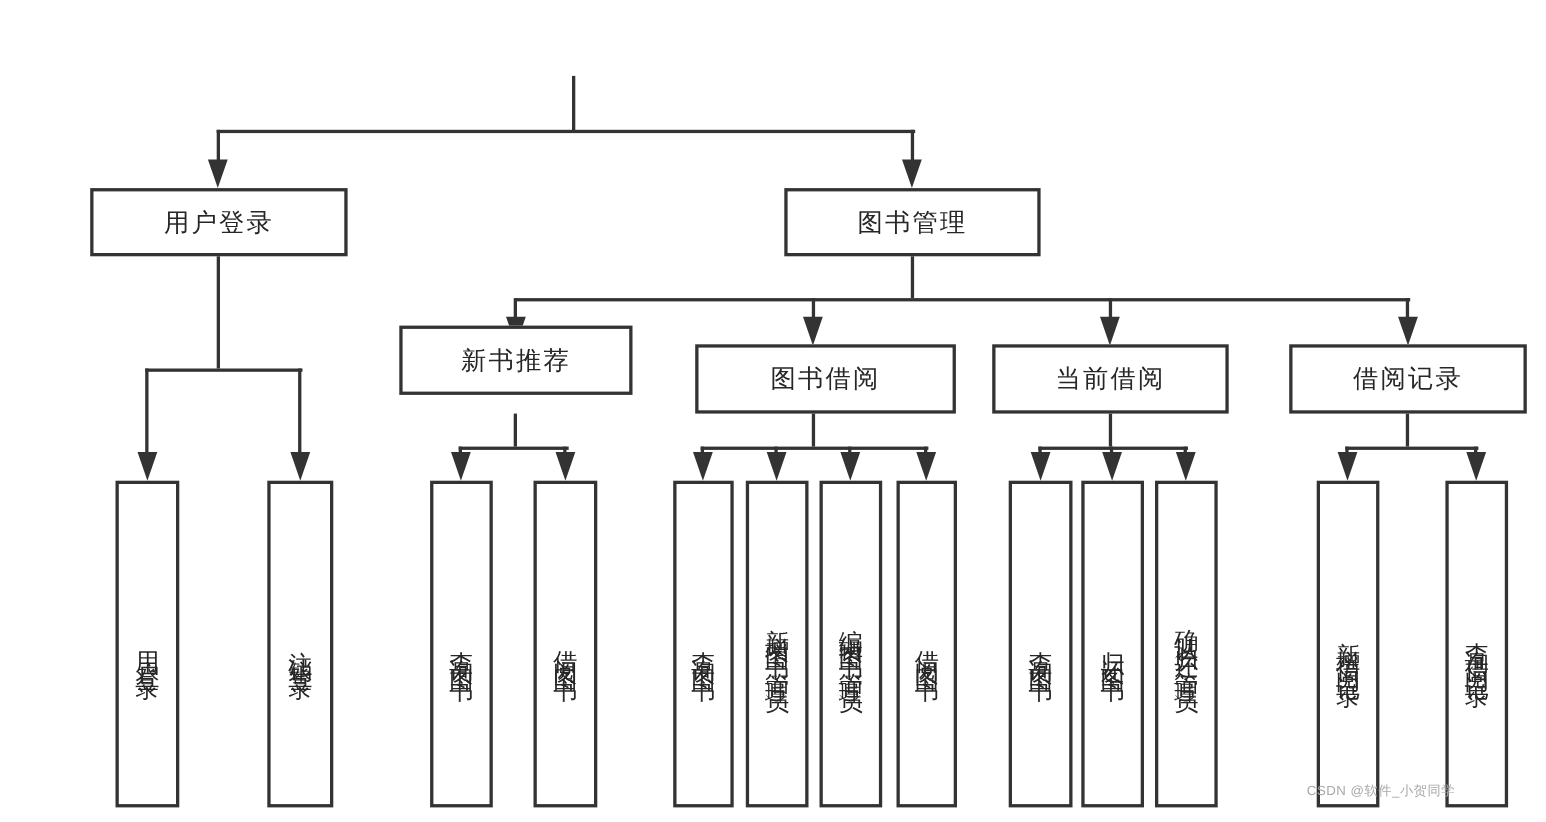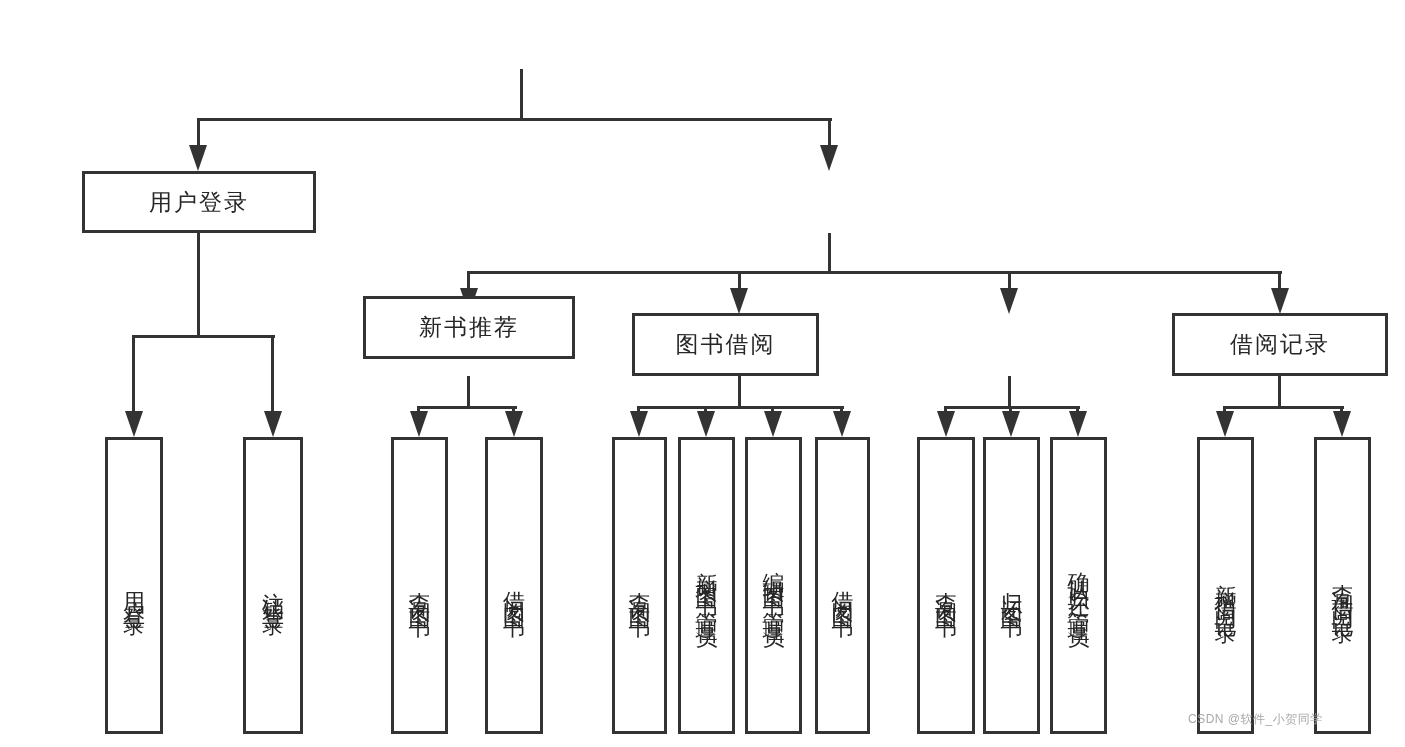--- a/index.html
+++ b/index.html
@@ -61,41 +61,43 @@
 
 
   <div class="vl" style="left:520px;top:69px;height:50px"></div>
   <div class="hl" style="left:197px;top:118px;width:635px"></div>
   <div class="vl" style="left:197px;top:118px;height:30px"></div>
   <div class="tri" style="left:189px;top:145px"></div>
   <div class="vl" style="left:828px;top:118px;height:30px"></div>
   <div class="tri" style="left:820px;top:145px"></div>
 
   <div class="box" style="left:82px;top:171px;width:234px;height:62px">用户登录</div>
+  <div class="box" style="left:713px;top:171px;width:233px;height:62px">图书管理</div>
 
   <div class="vl" style="left:197px;top:233px;height:102px"></div>
   <div class="hl" style="left:132px;top:335px;width:143px"></div>
   <div class="vl" style="left:132px;top:335px;height:78px"></div>
   <div class="tri" style="left:125px;top:411px"></div>
   <div class="vl" style="left:271px;top:335px;height:78px"></div>
   <div class="tri" style="left:264px;top:411px"></div>
 
   <div class="vl" style="left:828px;top:233px;height:38px"></div>
   <div class="hl" style="left:468px;top:271px;width:814px"></div>
   <div class="vl" style="left:467px;top:271px;height:20px"></div>
   <div class="tri" style="left:460px;top:288px"></div>
   <div class="vl" style="left:738px;top:271px;height:20px"></div>
   <div class="tri" style="left:730px;top:288px"></div>
   <div class="vl" style="left:1008px;top:271px;height:20px"></div>
   <div class="tri" style="left:1000px;top:288px"></div>
   <div class="vl" style="left:1278px;top:271px;height:20px"></div>
   <div class="tri" style="left:1271px;top:288px"></div>
 
   <div class="box" style="left:363px;top:296px;width:212px;height:63px">新书推荐</div>
-  <div class="box" style="left:632px;top:313px;width:187px;height:63px">图书借阅</div>
+  <div class="box" style="left:632px;top:313px;width:237px;height:63px">图书借阅</div>
+  <div class="box" style="left:902px;top:313px;width:215px;height:63px">当前借阅</div>
   <div class="box" style="left:1172px;top:313px;width:216px;height:63px">借阅记录</div>
 
   <div class="vl" style="left:467px;top:376px;height:30px"></div>
   <div class="hl" style="left:417px;top:406px;width:100px"></div>
   <div class="vl" style="left:417px;top:406px;height:8px"></div>
   <div class="tri" style="left:410px;top:411px"></div>
   <div class="vl" style="left:512px;top:406px;height:8px"></div>
   <div class="tri" style="left:505px;top:411px"></div>
 
   <div class="vl" style="left:738px;top:376px;height:30px"></div>

